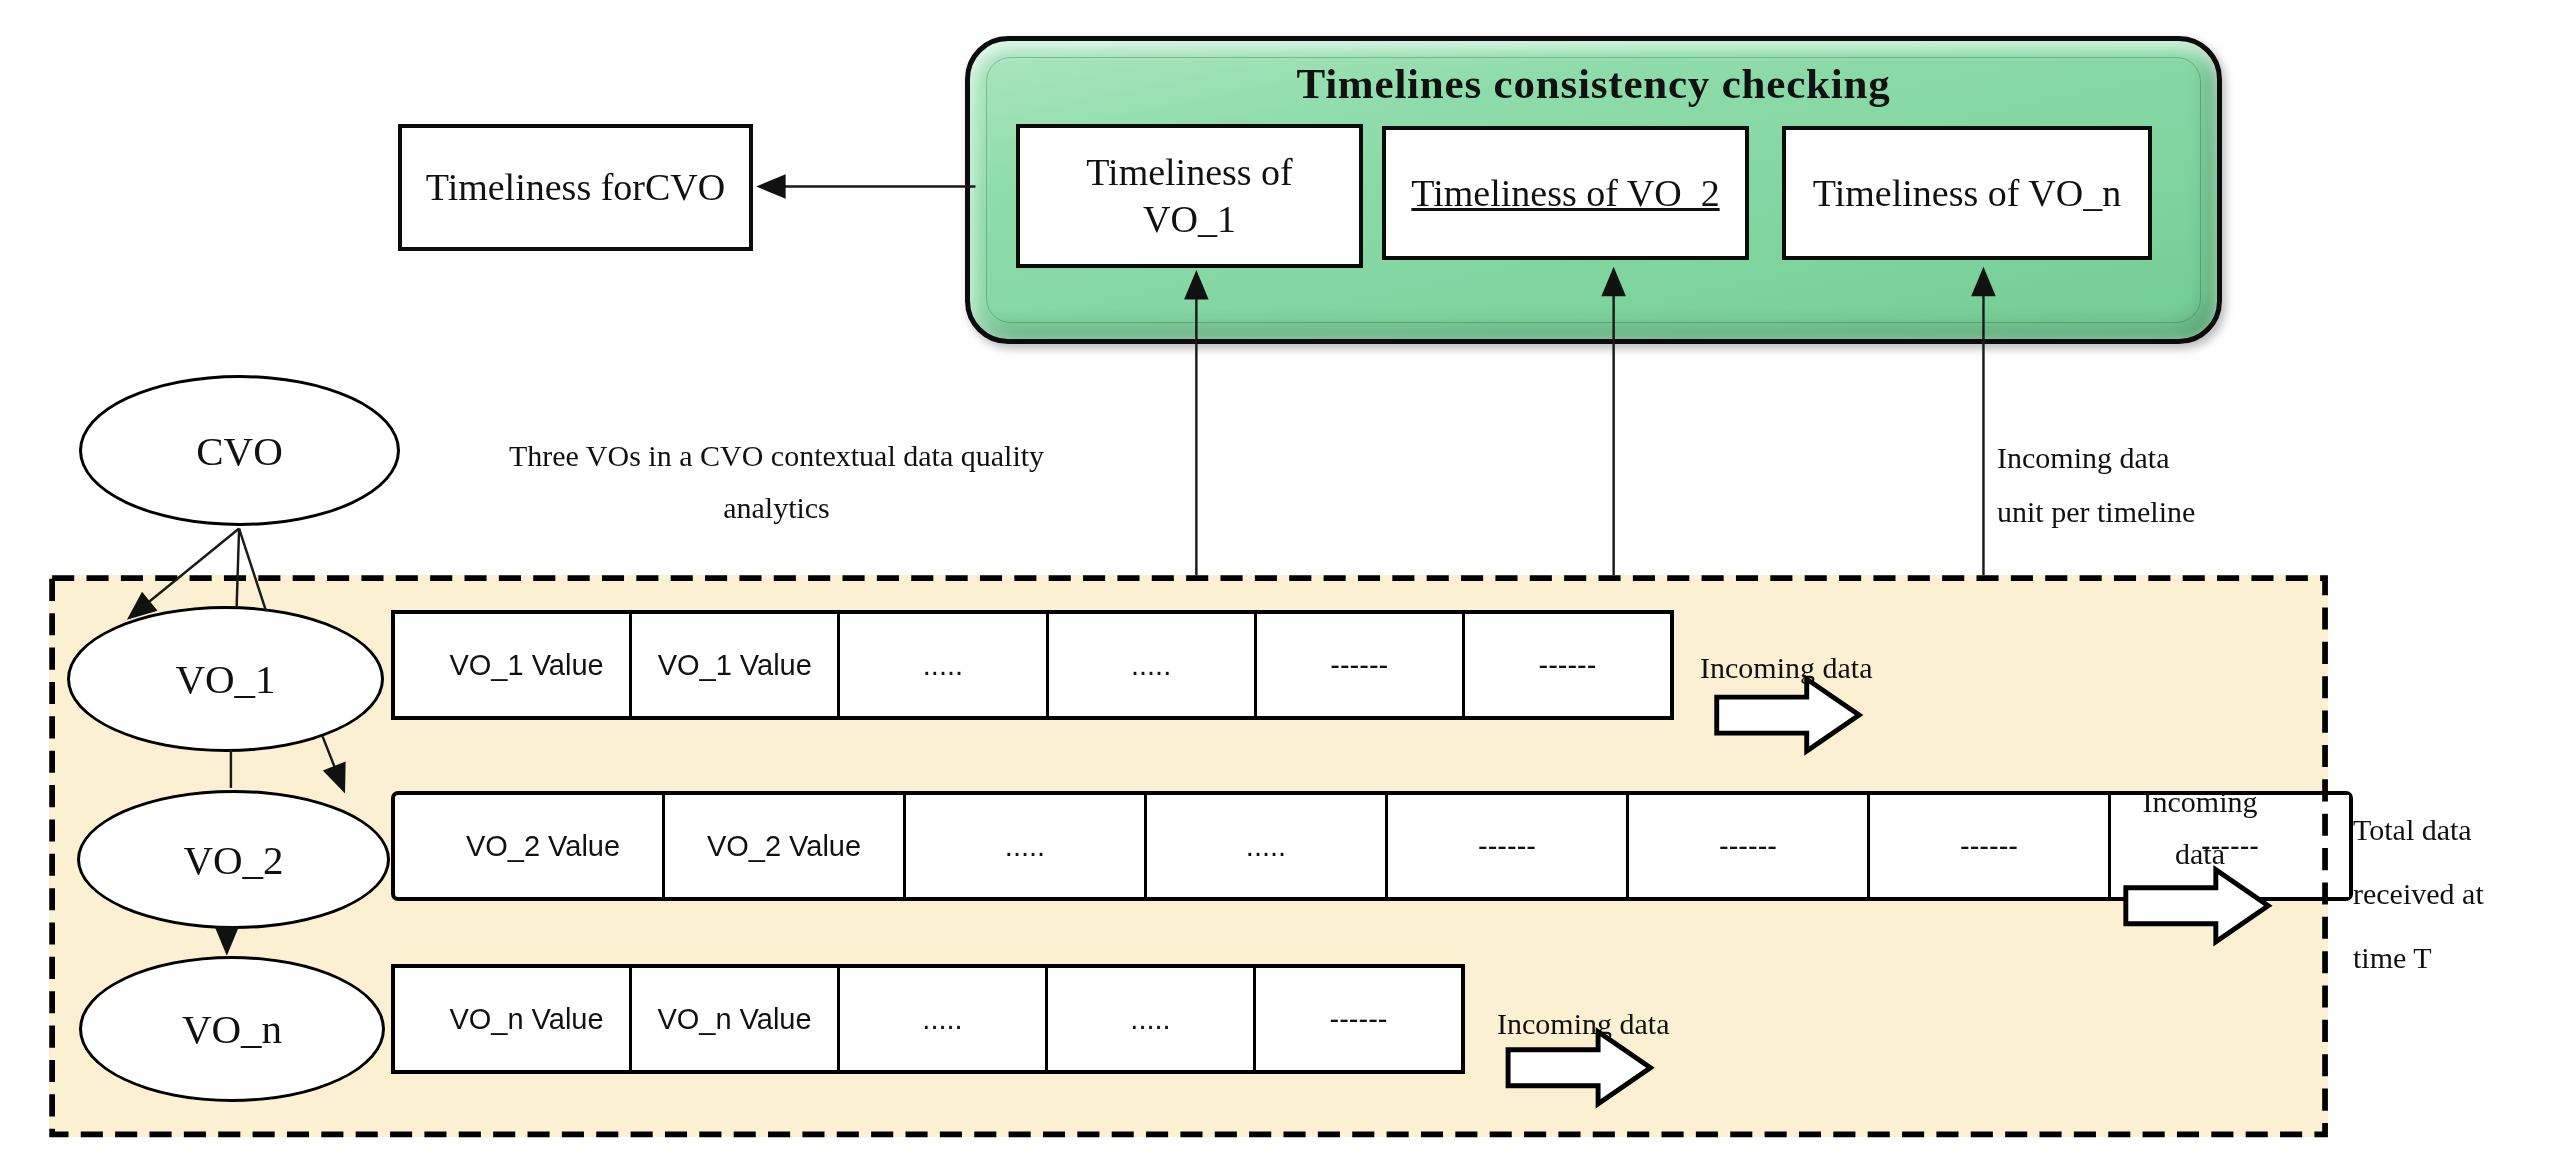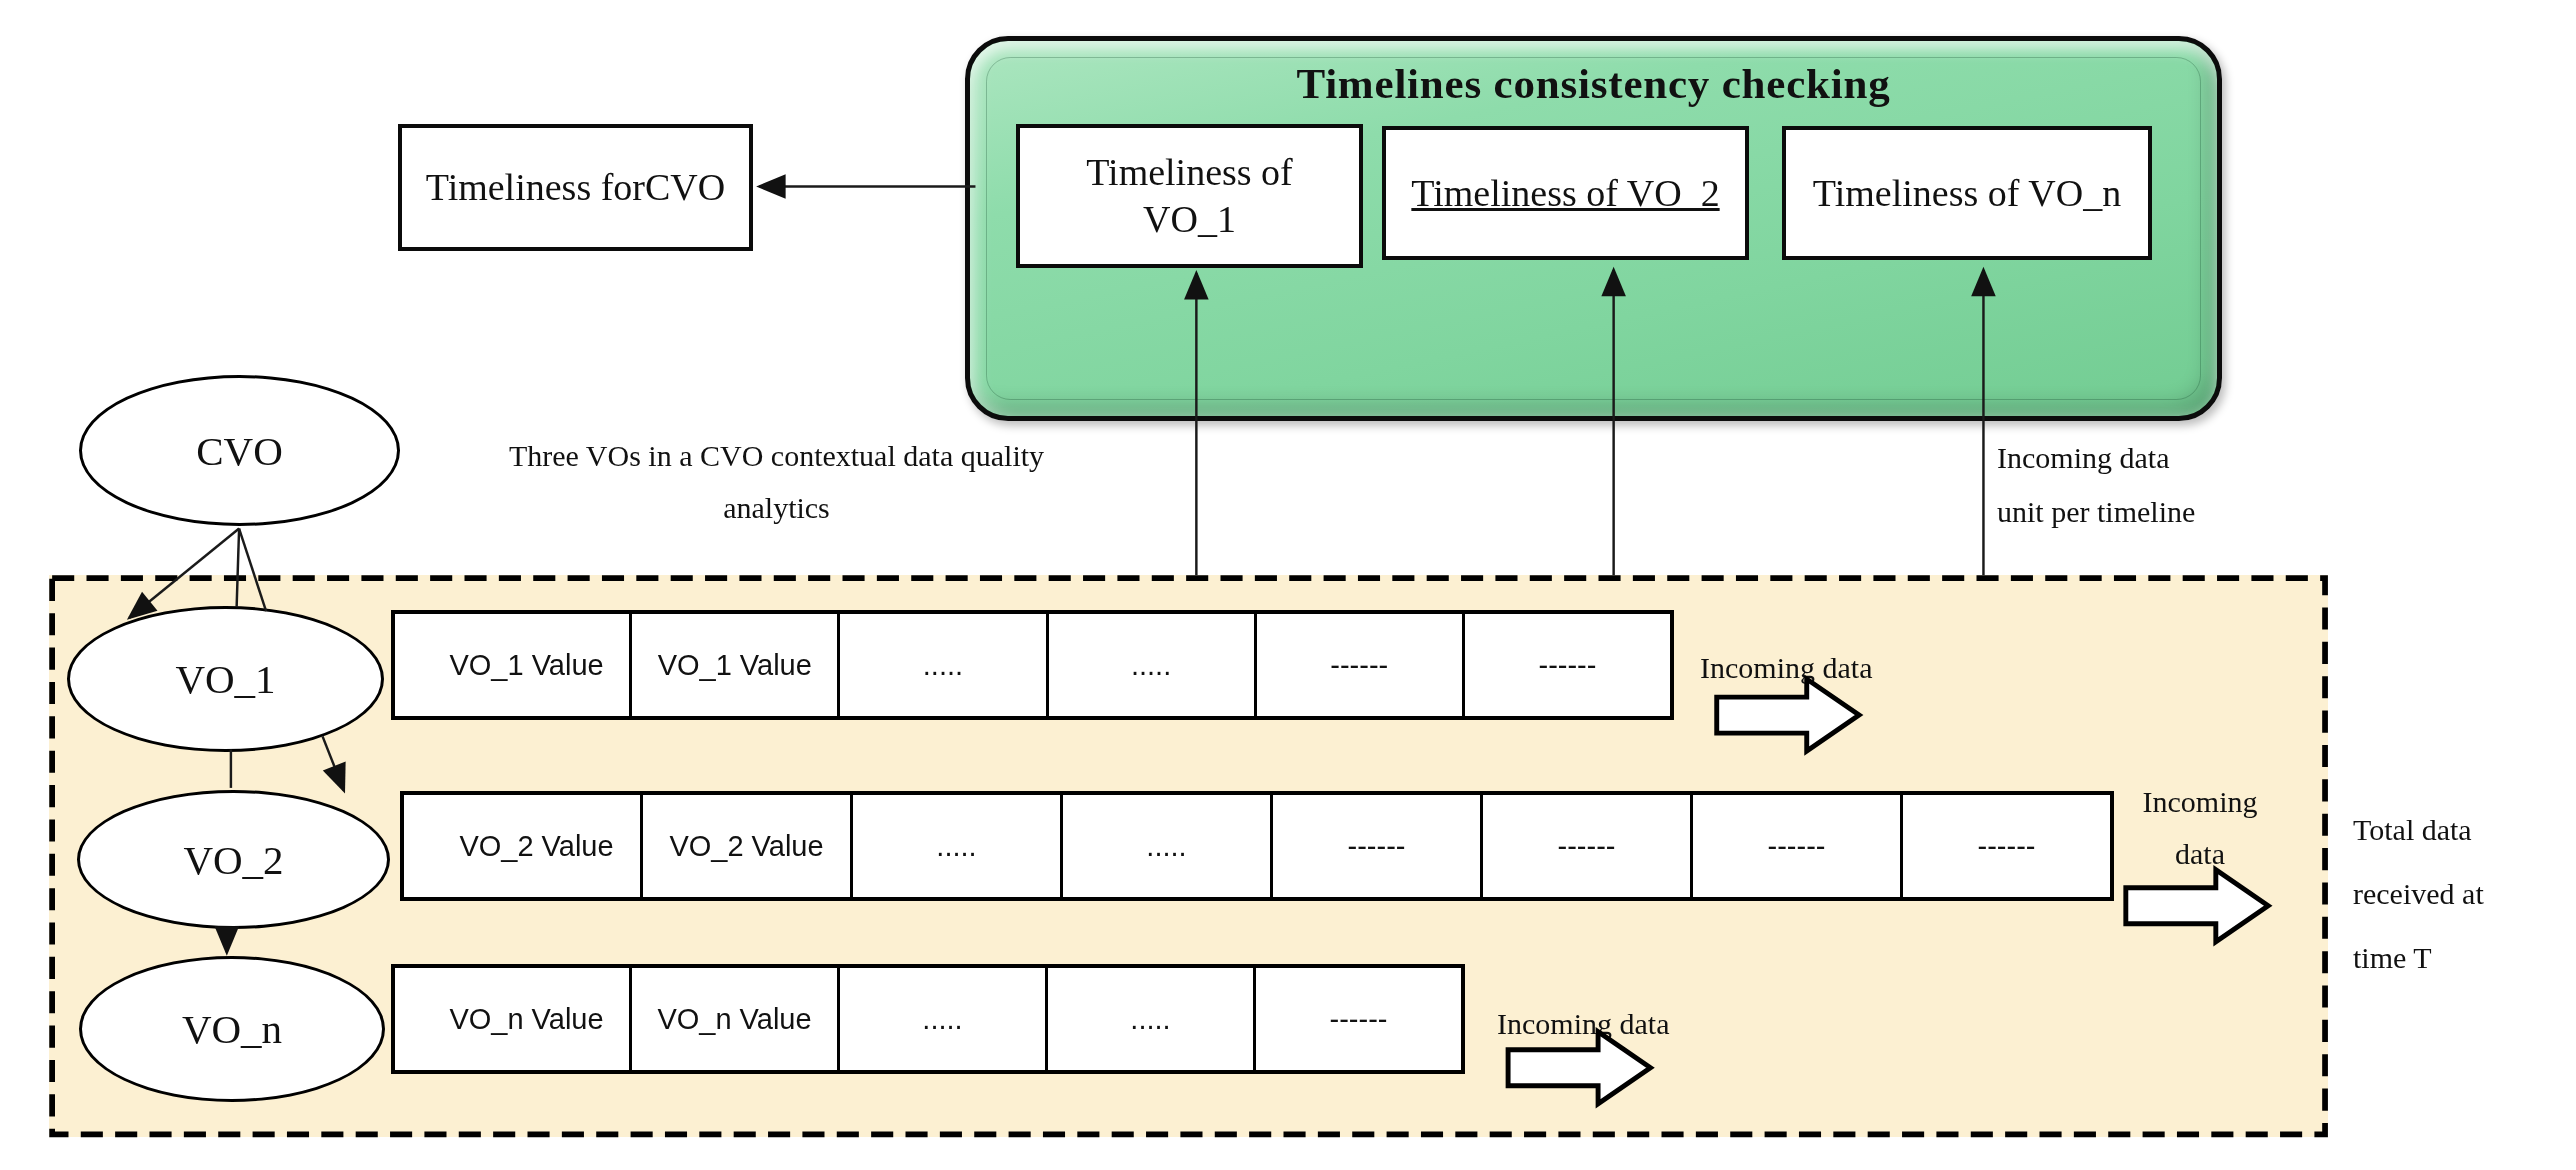--- a/index.html
+++ b/index.html
@@ -5,21 +5,21 @@
   html,body{margin:0;padding:0;background:#ffffff;}
   body{width:2576px;height:1170px;overflow:hidden;
        font-family:"Liberation Serif","DejaVu Serif",serif;color:#111;}
   .canvas{position:relative;width:2576px;height:1170px;background:#ffffff;}
 
   
   .tan-region{position:absolute;left:49px;top:575px;width:2279px;height:562px;
               background:#fcf0d2;}
 
   
-  .green-panel{position:absolute;left:965px;top:36px;width:1257px;height:385px;
+  .green-panel{position:absolute;left:965px;top:36px;width:1257px;height:308px;
                box-sizing:border-box;border:5.7px solid #0c0c0c;border-radius:43px;
                background:linear-gradient(168deg,#ace6c0 0%,#8edcab 28%,#80d59f 65%,#72cc92 100%);
                box-shadow:inset 0 9.8px 13px rgba(255,255,255,.55),
                           inset 9.8px 0 13px rgba(255,255,255,.30),
                           inset -11.5px -13px 18px rgba(0,0,0,.17),
                           3.3px 4.9px 8.2px rgba(0,0,0,.25);}
   .green-panel::after{content:"";position:absolute;inset:16.4px;border-radius:24.5px;
                border:1.6px solid rgba(15,70,40,.28);pointer-events:none;}
   .panel-title{position:absolute;left:0;top:18px;width:100%;text-align:center;
                font-size:43px;font-weight:bold;letter-spacing:0.8px;}
@@ -44,21 +44,21 @@
            justify-content:center;font-size:41px;z-index:2;}
   .el-cvo{left:79px;top:375px;width:321px;height:151px;}
   .el-vo1{left:67px;top:606px;width:317px;height:146px;}
   .el-vo2{left:77px;top:790px;width:313px;height:139px;}
   .el-von{left:79px;top:956px;width:306px;height:146px;}
 
   
   .row{position:absolute;height:110px;box-sizing:border-box;border:4.9px solid #000;
        display:flex;background:#fff;z-index:2;padding-left:29px;}
   .r1{left:391px;top:610px;width:1283px;}
-  .r2{left:400px;top:791px;width:1714px;}
+  .r2{left:391px;top:791px;width:1962px;border-radius:7px;}
   .r3{left:391px;top:964px;width:1074px;}
   .cell{flex:1;border-left:3.3px solid #000;display:flex;align-items:center;
         justify-content:center;background:#fff;
         font-family:"Liberation Sans","DejaVu Sans",sans-serif;font-size:29px;
         white-space:nowrap;}
   .cell:first-child{border-left:none;}
 
   
   .lbl{position:absolute;font-size:30px;line-height:52px;white-space:nowrap;z-index:3;}
   .caption{left:351px;top:430px;width:851px;text-align:center;}

